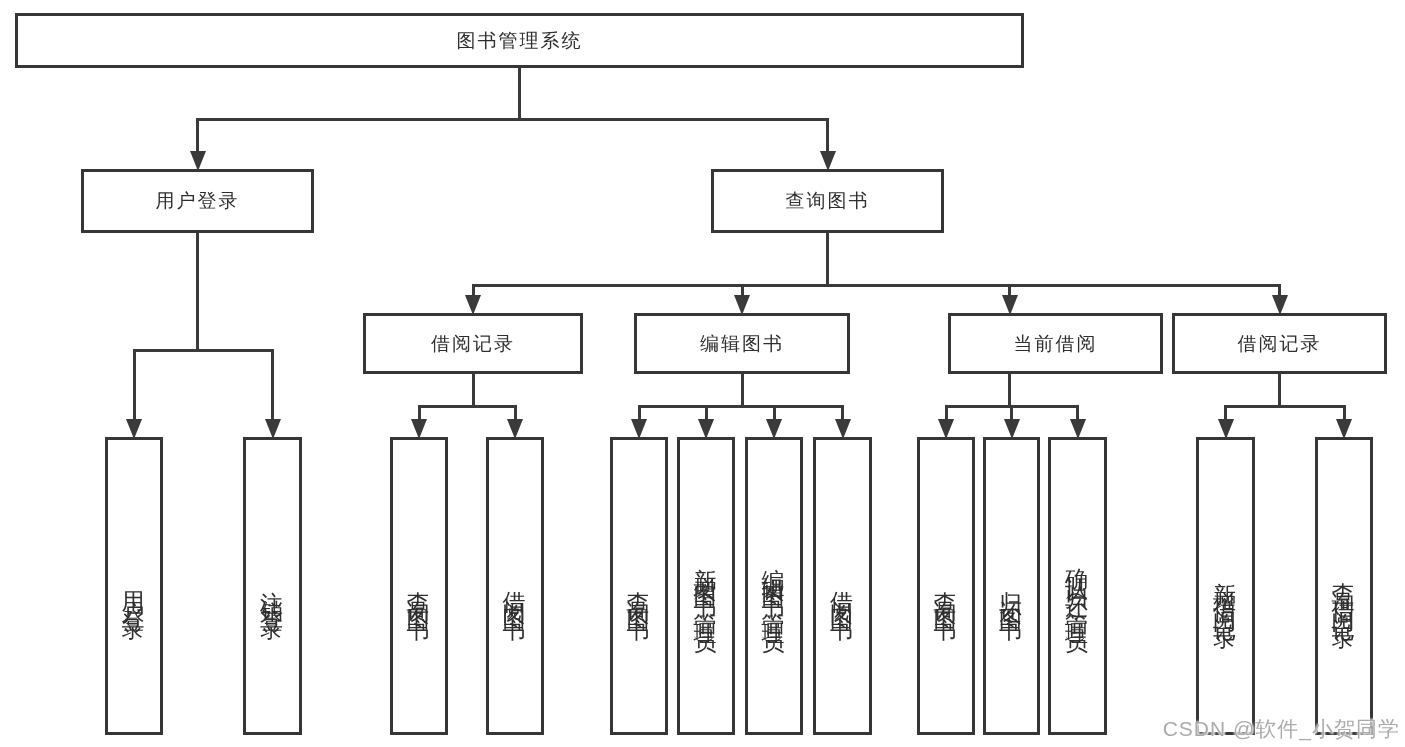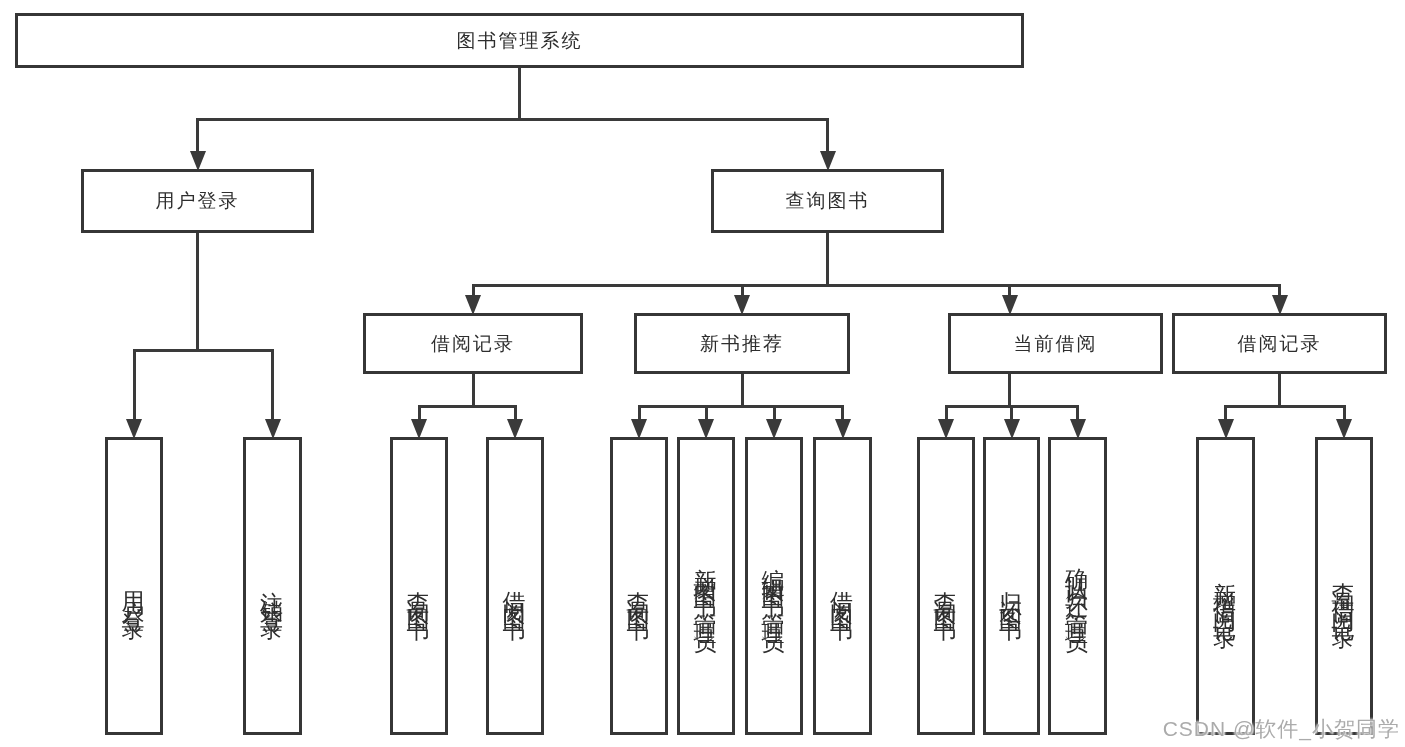--- a/index.html
+++ b/index.html
@@ -125,21 +125,21 @@
       <div class="box h-box" style="left: 81px; top: 169px; width: 233px; height: 64px;">
         <span class="lbl">用户登录</span>
       </div>
       <div class="box h-box" style="left: 711px; top: 169px; width: 233px; height: 64px;">
         <span class="lbl">查询图书</span>
       </div>
       <div class="box h-box" style="left: 363px; top: 313px; width: 220px; height: 61px;">
         <span class="lbl">借阅记录</span>
       </div>
       <div class="box h-box" style="left: 634px; top: 313px; width: 216px; height: 61px;">
-        <span class="lbl">新书推荐</span>
+        <span class="lbl">编辑图书</span>
       </div>
       <div class="box h-box" style="left: 948px; top: 313px; width: 215px; height: 61px;">
         <span class="lbl">当前借阅</span>
       </div>
       <div class="box h-box" style="left: 1172px; top: 313px; width: 215px; height: 61px;">
         <span class="lbl">借阅记录</span>
       </div>
       <div class="box v-box" style="left: 105px; top: 437px; width: 58px; height: 298px;">
         <span class="lbl">用户登录</span>
       </div>

